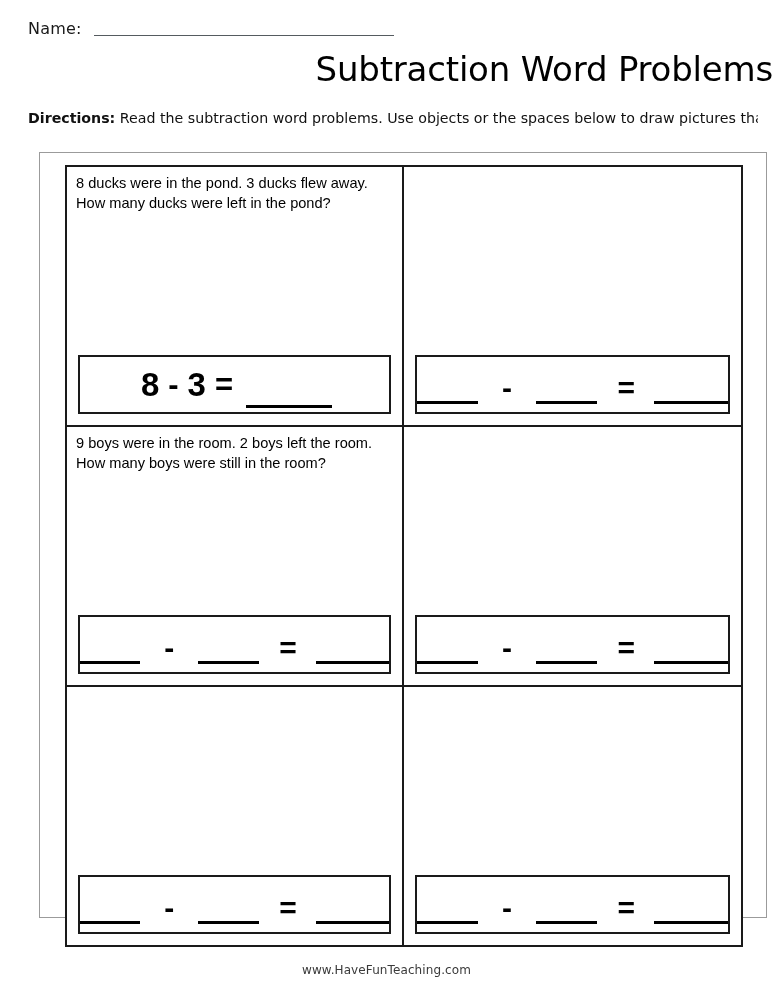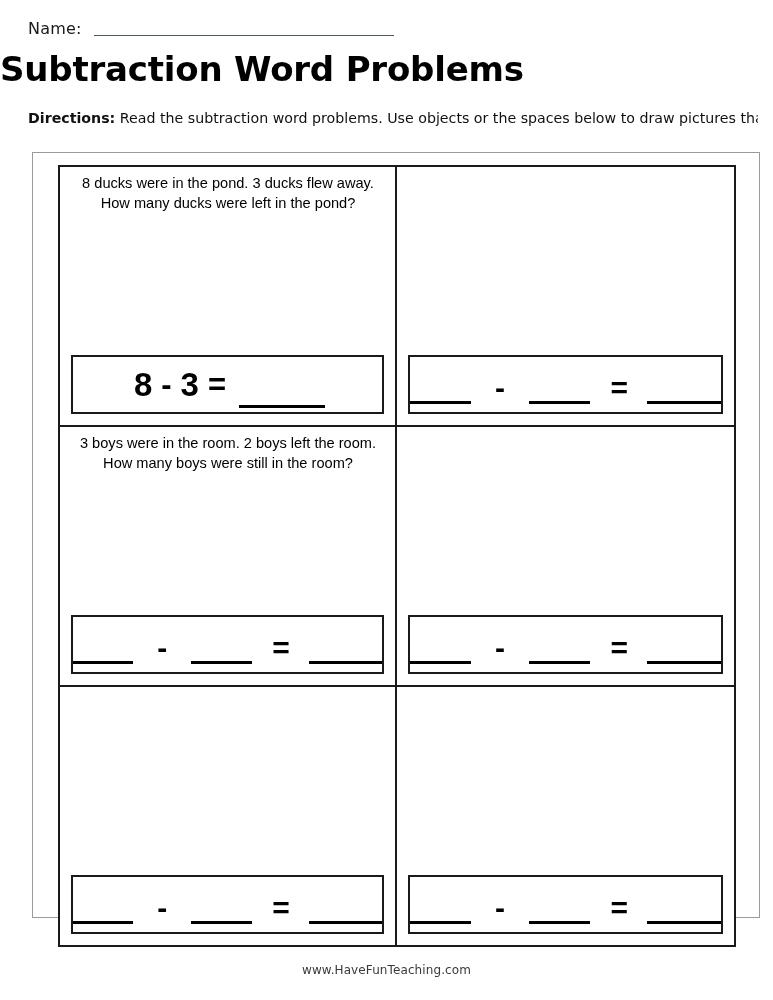--- a/index.html
+++ b/index.html
@@ -40,23 +40,23 @@
     border-bottom: 1.3px solid #555b60;
     height: 15px;
   }
 
   
   .title {
     position: absolute;
     left: 0;
     top: 48px;
     width: 773px;
-    text-align: left;
+    text-align: right;
     font-family: "DejaVu Sans", sans-serif;
-    font-weight: bold;
+    font-weight: normal;
     font-size: 34px;
     letter-spacing: -0.2px;
     color: #000;
     line-height: 42px;
   }
 
   
   .directions {
     position: absolute;
     left: 28px;
@@ -69,28 +69,27 @@
     white-space: nowrap;
     overflow: hidden;
   }
   .directions .dir-strong {
     font-weight: bold;
   }
 
   
   .sheet-frame {
     position: absolute;
-    left: 32px;
+    left: 39px;
     top: 152px;
     width: 728px;
     height: 766px;
     border: 1.5px solid #9b9b9b;
     box-sizing: border-box;
     background: #fff;
-    text-align: center;
   }
 
   
   .grid {
     position: absolute;
     left: 25px;
     top: 12px;
     width: 678px;
     height: 780px;
     display: grid;
@@ -241,21 +240,21 @@
           <span class="slot s2"></span>
           <span class="gapC"></span>
           <span class="sym">=</span>
           <span class="gapD"></span>
           <span class="slot s3"></span>
         </div>
       </div>
     </div>
 
     <div class="cell">
-      <div class="problem-text">3 boys were in the room. 2 boys left the room. How many boys were still in the room?</div>
+      <div class="problem-text">9 boys were in the room. 2 boys left the room. How many boys were still in the room?</div>
       <div class="answer-box">
         <div class="eq-empty">
           <span class="slot s1"></span>
           <span class="gapA"></span>
           <span class="sym">-</span>
           <span class="gapB"></span>
           <span class="slot s2"></span>
           <span class="gapC"></span>
           <span class="sym">=</span>
           <span class="gapD"></span>

